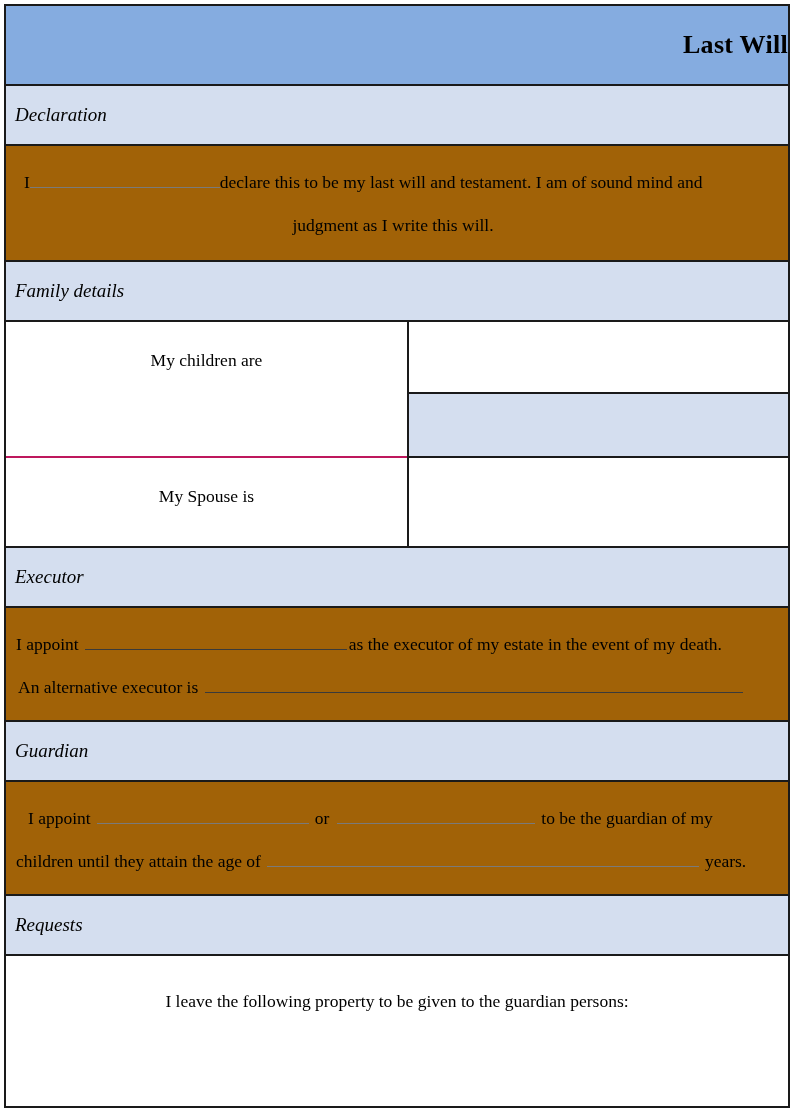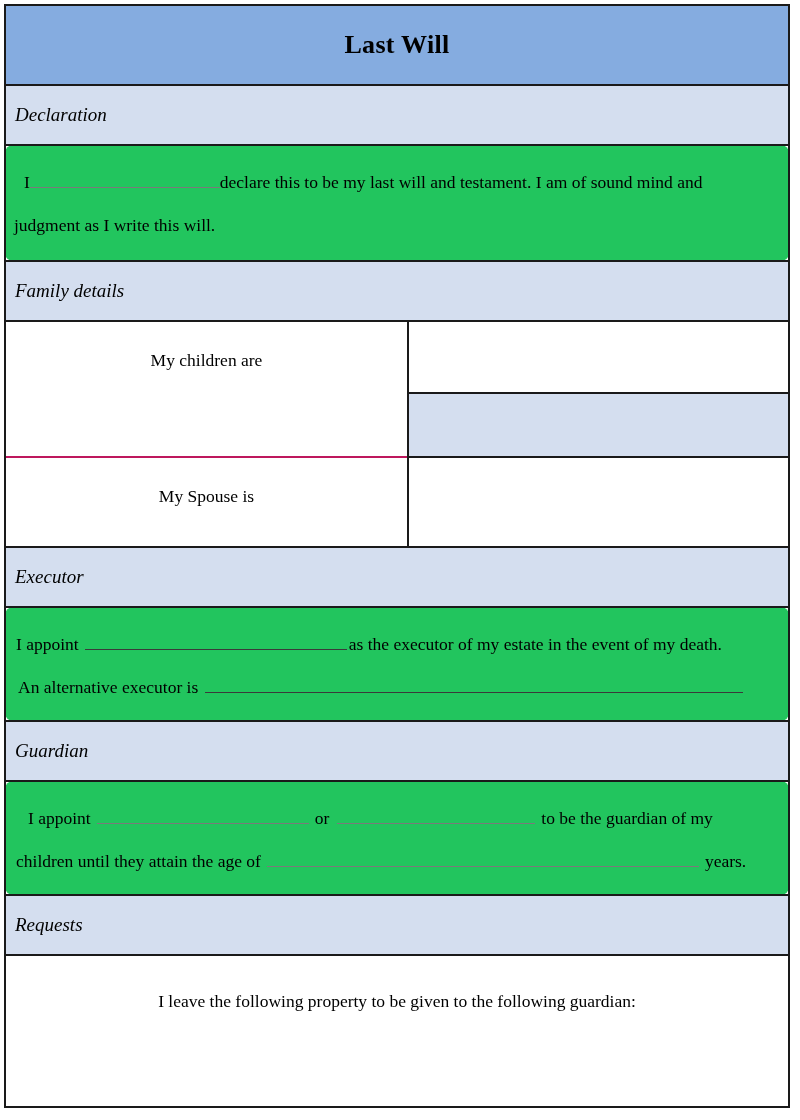--- a/index.html
+++ b/index.html
@@ -31,21 +31,21 @@
     border-collapse: collapse;
     background: #ffffff;
     table-layout: fixed;
   }
 
   
   .title-bar {
     background: #85ace0;
     border-bottom: 2px solid #1a1a1a;
     height: 78px;
-    text-align: center;
+    text-align: right;
     vertical-align: middle;
     padding: 0;
   }
   .title-text {
     font-size: 26px;
     font-weight: bold;
     letter-spacing: 0.3px;
     color: #000000;
   }
 
@@ -60,44 +60,43 @@
   }
   .section-label {
     font-size: 19px;
     font-weight: normal;
     font-style: italic;
     color: #000000;
   }
 
   
   .content-cell {
-    background: #22c55e;
+    background: #a16207;
     padding: 0;
     vertical-align: top;
-    border-radius: 8px;
   }
 
   .blank {
     display: inline-block;
     border-bottom: 1.5px solid #7a7a7a;
     height: 15px;
     vertical-align: baseline;
   }
   .blank-dark {
     border-bottom-color: #3a3a3a;
   }
 
   
   .decl-line1 {
     padding: 26px 8px 0 18px;
     font-size: 17.5px;
     white-space: nowrap;
   }
   .decl-line2 {
-    text-align: left;
+    text-align: center;
     padding: 22px 16px 24px 8px;
     font-size: 17.5px;
   }
 
   
   .family-table {
     width: 100%;
     border-collapse: collapse;
     table-layout: fixed;
   }
@@ -260,20 +259,20 @@
 
     <tr>
       <td class="section-bar">
         <span class="section-label">Requests</span>
       </td>
     </tr>
 
     <tr>
       <td class="requests-cell">
         <div class="requests-line">
-          <span>I leave the following property to be given to the following guardian:</span>
+          <span>I leave the following property to be given to the guardian persons:</span>
         </div>
       </td>
     </tr>
 
   </tbody>
     </table>
 </div>
 
 </body></html>

